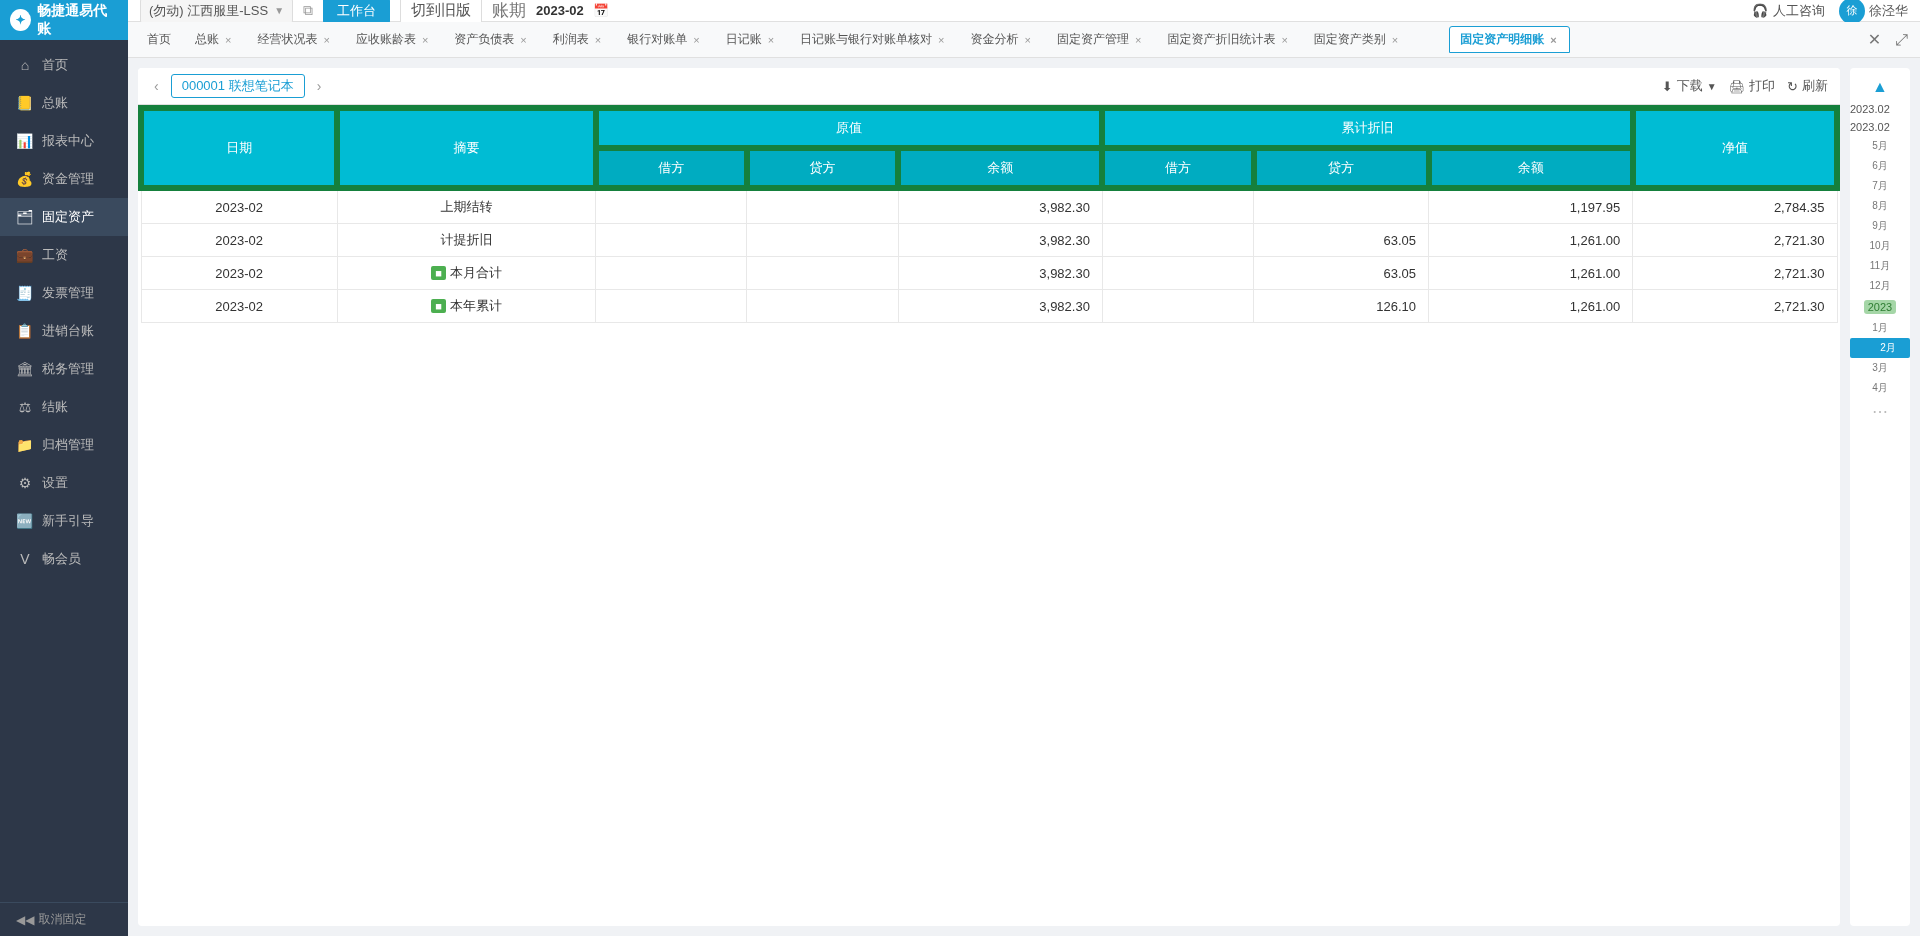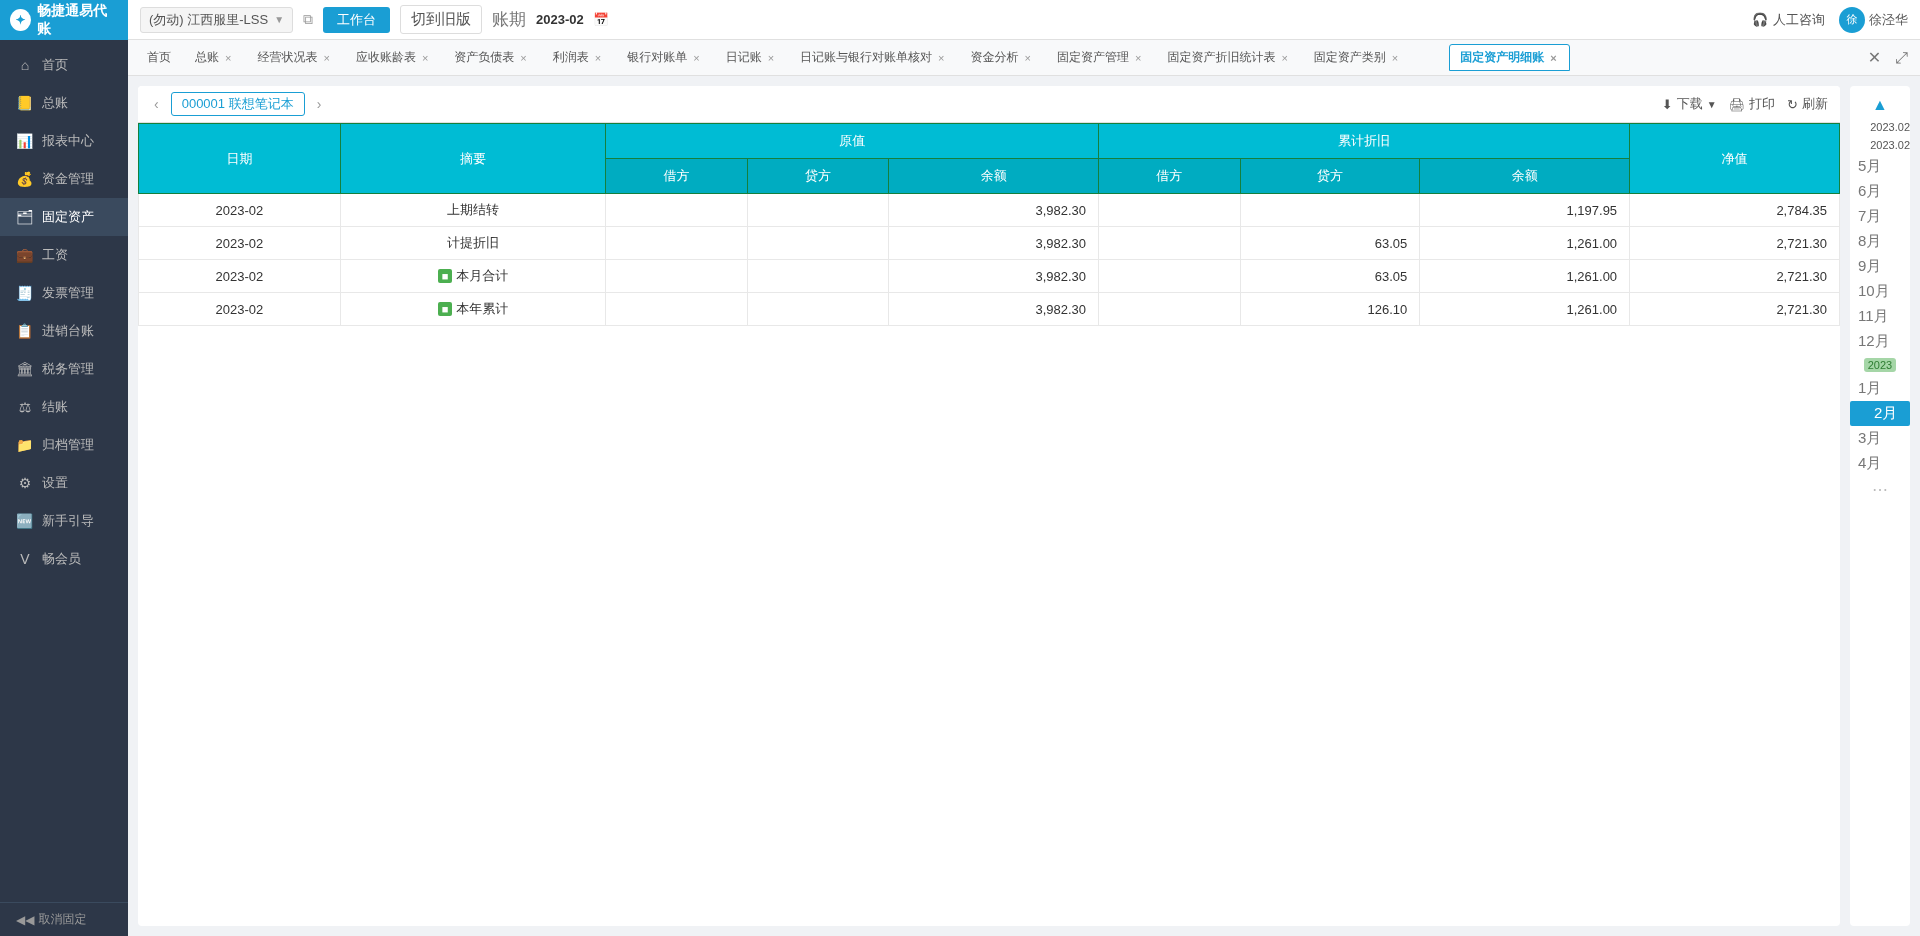--- a/index.html
+++ b/index.html
@@ -68,21 +68,21 @@
     .main {
       flex: 1;
       display: flex;
       flex-direction: column;
       overflow: hidden;
     }
 
     
     .topbar {
       background: #fff;
-      height: 40px;
+      height: 22px;
       display: flex;
       align-items: center;
       padding: 0 12px;
       border-bottom: 1px solid #e0e0e0;
       gap: 10px;
     }
     .topbar-company {
       display: flex;
       align-items: center;
       gap: 6px;
@@ -253,21 +253,21 @@
     .detail-table {
       width: 100%;
       border-collapse: collapse;
       font-size: 13px;
     }
     .detail-table th {
       background: #00bcd4;
       color: white;
       padding: 8px 12px;
       text-align: center;
-      border: 1px solid #15803d;
+      border: 6px solid #15803d;
       font-weight: normal;
     }
     .detail-table th.sub {
       background: #00acc1;
     }
     .detail-table td {
       padding: 7px 12px;
       border: 1px solid #e8e8e8;
       text-align: center;
       color: #333;
@@ -293,32 +293,32 @@
       border-radius: 4px;
       display: flex;
       flex-direction: column;
       align-items: center;
       overflow-y: auto;
       padding: 6px 0;
       font-size: 12px;
     }
     .timeline-year {
       width: 100%;
-      text-align: right;
+      text-align: left;
       padding: 3px 0;
       color: #555;
       font-size: 11px;
     }
     .timeline-month {
       width: 100%;
-      text-align: left;
+      text-align: center;
       padding: 3px 8px;
       color: #777;
       cursor: pointer;
-      font-size: 15px;
+      font-size: 10px;
     }
     .timeline-month.active {
       background: #1a9ed4;
       color: white;
       border-radius: 2px;
       padding-left: 24px;
     }
     .timeline-year-badge {
       background: #a5d6a7;
       color: #2e7d32;

